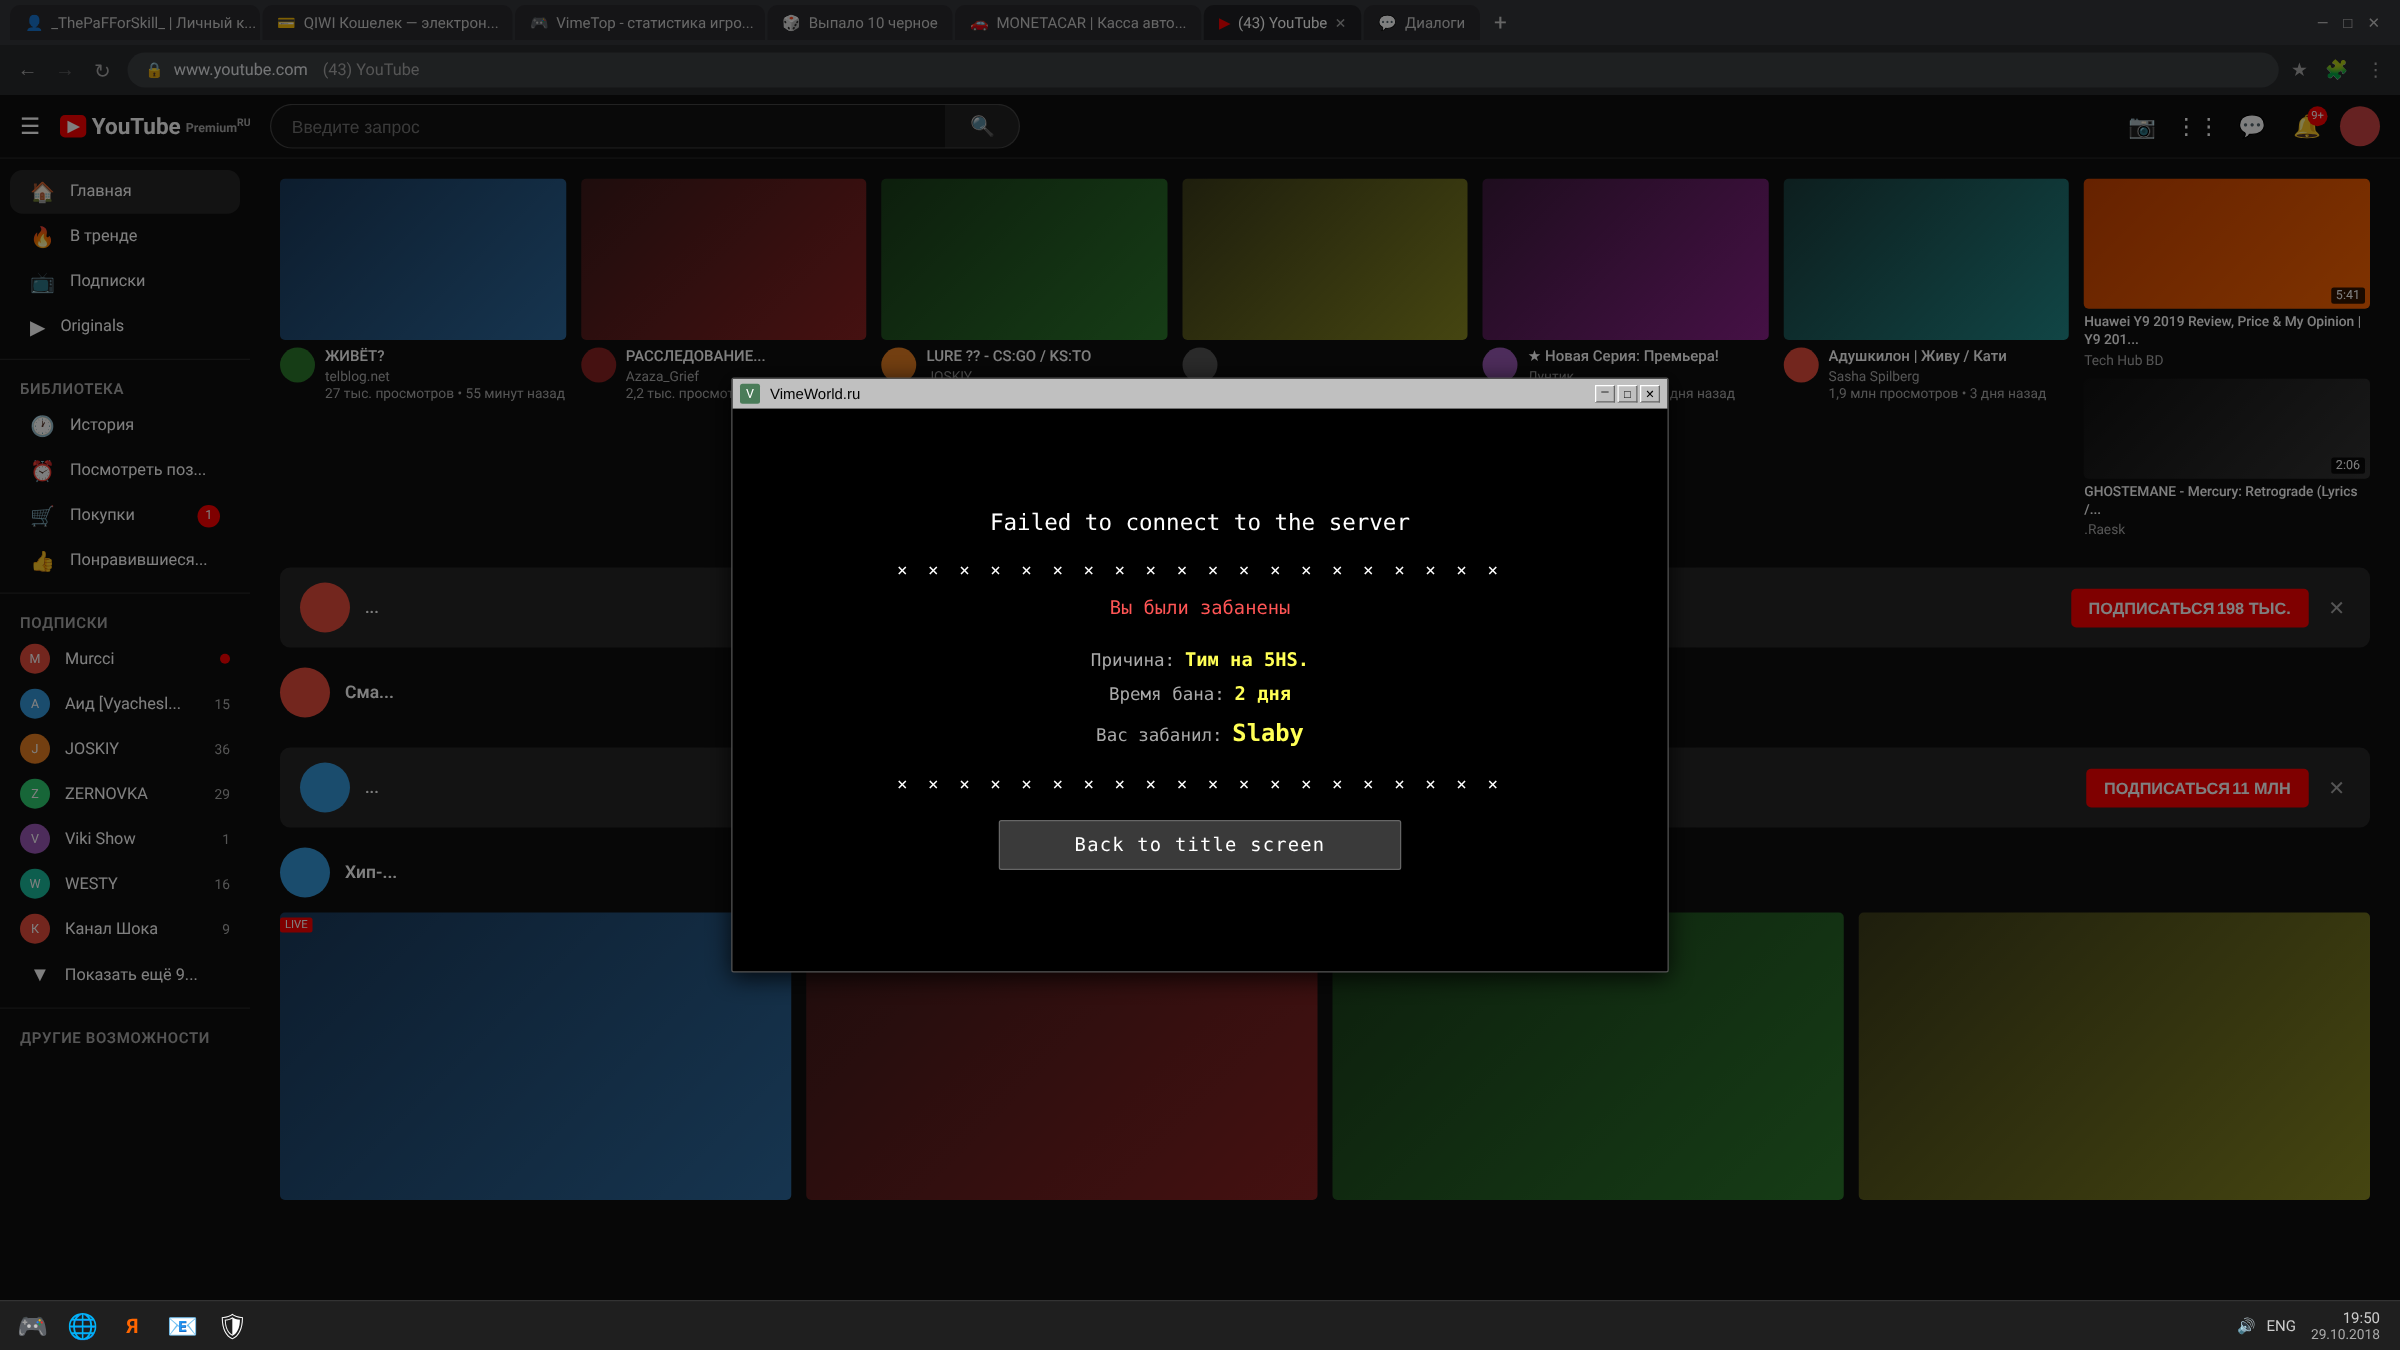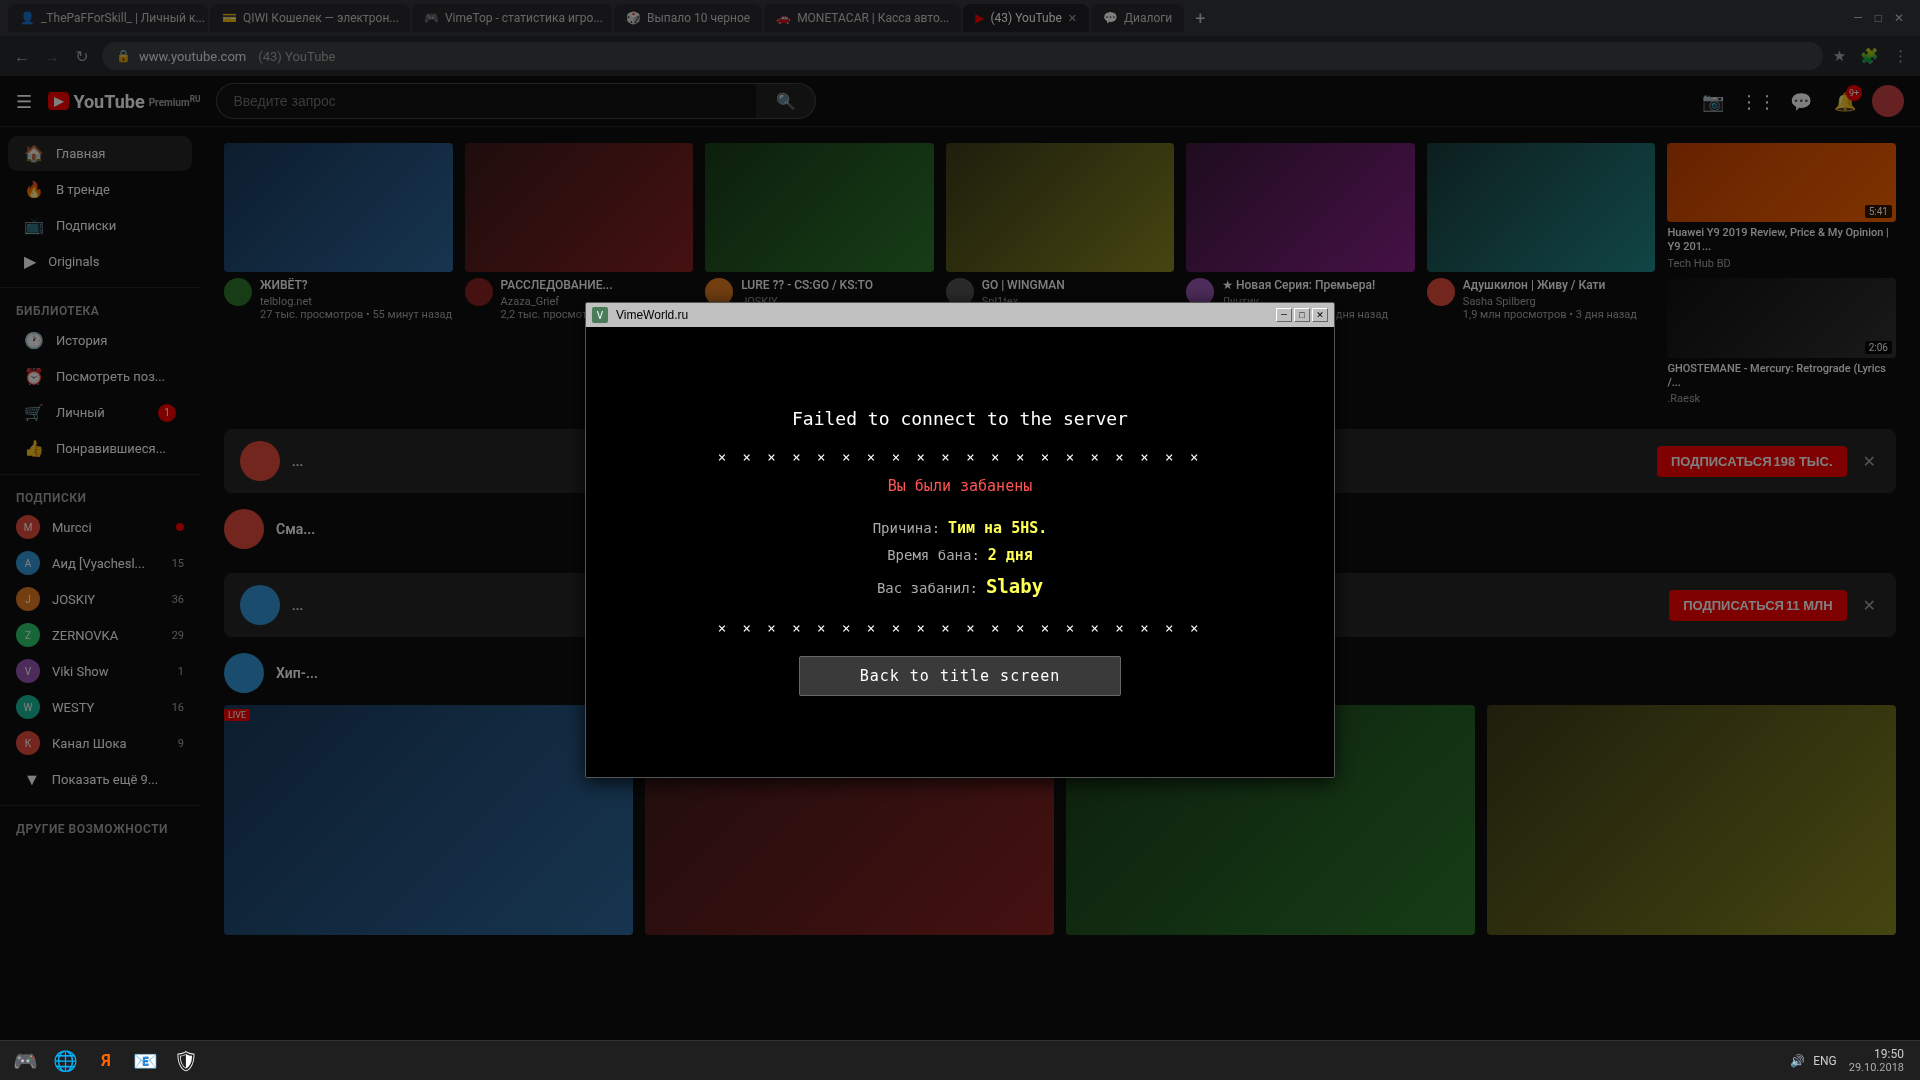--- a/index.html
+++ b/index.html
@@ -722,21 +722,21 @@
       <div class="sidebar-item">
         <span class="icon">🕐</span>
         <span>История</span>
       </div>
       <div class="sidebar-item">
         <span class="icon">⏰</span>
         <span>Посмотреть поз...</span>
       </div>
       <div class="sidebar-item">
         <span class="icon">🛒</span>
-        <span>Личный</span>
+        <span>Покупки</span>
         <span class="sidebar-badge">1</span>
       </div>
       <div class="sidebar-item">
         <span class="icon">👍</span>
         <span>Понравившиеся...</span>
       </div>
 
       <div class="sidebar-divider"></div>
 
       <div class="sidebar-section-title">ПОДПИСКИ</div>
@@ -822,25 +822,20 @@
               <div class="video-title">LURE ?? - CS:GO / KS:TO</div>
               <div class="video-channel">JOSKIY</div>
               <div class="video-views"><span>28 тыс. просмотров</span> • <span>4 часа назад</span></div>
             </div>
           </div>
         </div>
         <div class="video-card">
           <div class="video-thumb thumb-4"></div>
           <div class="video-info">
             <div class="channel-icon" style="background:#555;"></div>
-            <div class="video-meta">
-              <div class="video-title">GO | WINGMAN</div>
-              <div class="video-channel">Spl1tex</div>
-              <div class="video-views"><span>4,9 тыс. просмотров</span> • <span>8 часов назад</span></div>
-            </div>
           </div>
         </div>
         <div class="video-card">
           <div class="video-thumb thumb-5"></div>
           <div class="video-info">
             <div class="channel-icon" style="background:#9b59b6;"></div>
             <div class="video-meta">
               <div class="video-title">★ Новая Серия: Премьера!</div>
               <div class="video-channel">Лунтик</div>
               <div class="video-views"><span>1 млн просмотров</span> • <span>3 дня назад</span></div>
@@ -854,21 +849,21 @@
             <div class="video-meta">
               <div class="video-title">Адушкилон | Живу / Кати</div>
               <div class="video-channel">Sasha Spilberg</div>
               <div class="video-views"><span>1,9 млн просмотров</span> • <span>3 дня назад</span></div>
             </div>
           </div>
         </div>
 
         <div style="display:flex; flex-direction:column; gap:8px;">
           <div class="video-card">
-            <div class="video-thumb thumb-y9" style="height:79px;">
+            <div class="video-thumb thumb-y9" style="height:104px;">
               <span class="video-duration">5:41</span>
             </div>
             <div class="video-title" style="font-size:11px; margin-top:4px;">Huawei Y9 2019 Review, Price &amp; My Opinion | Y9 201...</div>
             <div class="video-channel">Tech Hub BD</div>
           </div>
           <div class="video-card">
             <div class="video-thumb thumb-ghost" style="height:80px;">
               <span class="video-duration">2:06</span>
             </div>
             <div class="video-title" style="font-size:11px; margin-top:4px;">GHOSTEMANE - Mercury: Retrograde (Lyrics /...</div>

